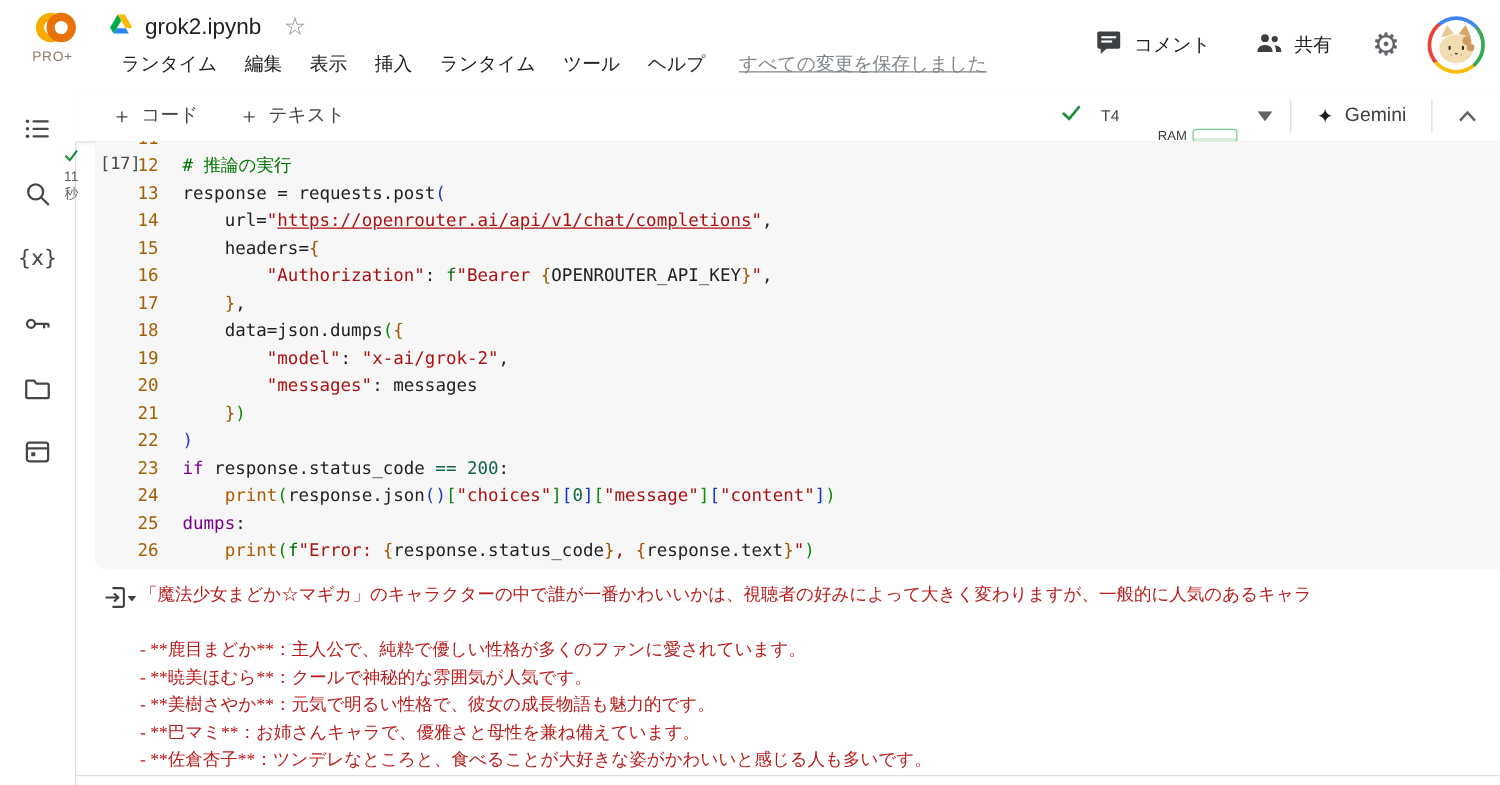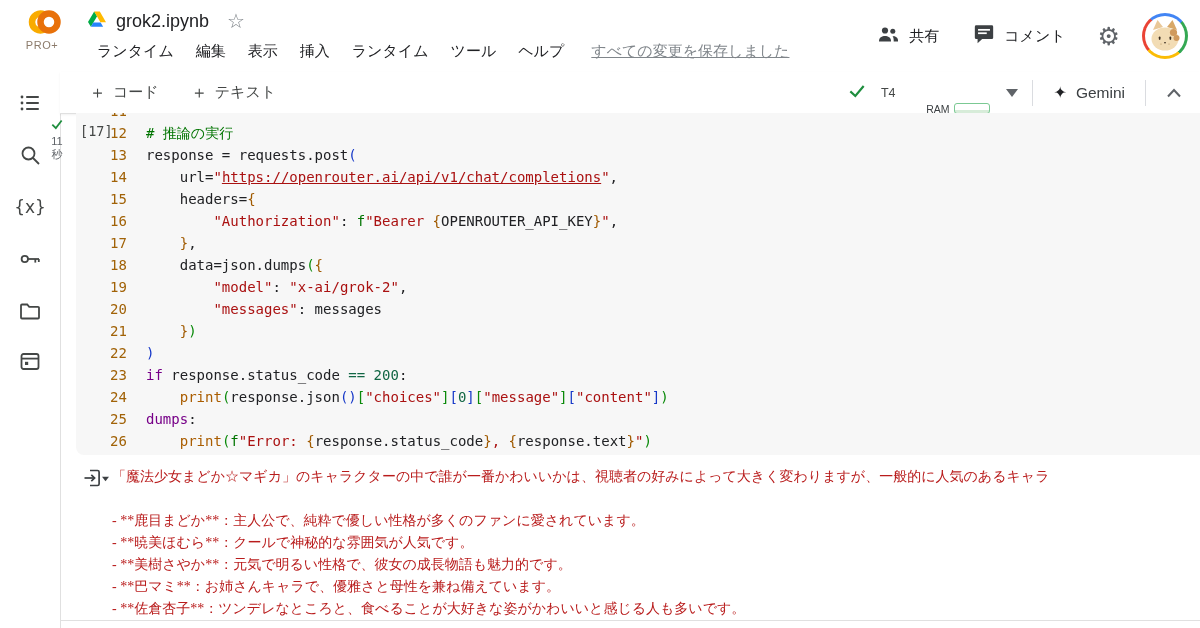--- a/index.html
+++ b/index.html
@@ -99,38 +99,38 @@
     </div>
 
     <div class="menu-row">
       <span><span class="menu-item">ランタイム</span><span class="menu-item">編集</span><span class="menu-item">表示</span><span class="menu-item">挿入</span><span class="menu-item">ランタイム</span><span class="menu-item">ツール</span><span class="menu-item">ヘルプ</span></span>
       <span class="saved">すべての変更を保存しました</span>
     </div>
 
     <div class="header-right">
       <div class="hbtn">
         <span>
+          <svg width="22" height="22" viewBox="0 0 24 24" fill="#3c4043">
+            <path d="M2 4 a1.5 1.5 0 0 1 1.5 -1.5 h17 A1.5 1.5 0 0 1 22 4 v12 a1.5 1.5 0 0 1 -1.5 1.5 H10 l-5 4.5 V17.5 H3.5 A1.5 1.5 0 0 1 2 16 z"></path>
+            <rect x="5.5" y="6.5" width="13" height="1.9" fill="#fff"></rect>
+            <rect x="5.5" y="10.2" width="9.5" height="1.9" fill="#fff"></rect>
+          </svg>
+        </span>
+        <span class="hbtn-label">コメント</span>
+      </div>
+      <div class="hbtn">
+        <span>
           <svg width="24" height="24" viewBox="0 0 24 24" fill="#3c4043">
             <circle cx="9" cy="8.5" r="3.1"></circle>
             <path d="M3 18.8 c0-3.2 3-4.8 6-4.8 s6 1.6 6 4.8 v0.7 H3 z"></path>
             <circle cx="16.8" cy="9.2" r="2.5"></circle>
             <path d="M16.6 14.1 c2.9 0.2 5.4 1.6 5.4 4.1 v1.3 h-4.3 v-1 c0-1.8-0.4-3.3-1.1-4.4 z"></path>
           </svg>
         </span>
         <span class="hbtn-label">共有</span>
-      </div>
-      <div class="hbtn">
-        <span>
-          <svg width="22" height="22" viewBox="0 0 24 24" fill="#3c4043">
-            <path d="M2 4 a1.5 1.5 0 0 1 1.5 -1.5 h17 A1.5 1.5 0 0 1 22 4 v12 a1.5 1.5 0 0 1 -1.5 1.5 H10 l-5 4.5 V17.5 H3.5 A1.5 1.5 0 0 1 2 16 z"></path>
-            <rect x="5.5" y="6.5" width="13" height="1.9" fill="#fff"></rect>
-            <rect x="5.5" y="10.2" width="9.5" height="1.9" fill="#fff"></rect>
-          </svg>
-        </span>
-        <span class="hbtn-label">コメント</span>
       </div>
       <div class="gear">⚙</div>
       <div class="avatar">
         <div class="avatar-inner">
           <svg width="40" height="40" viewBox="0 0 40 40">
             <polygon points="8,14 12.5,4 18,11" fill="#e9c898"></polygon>
             <polygon points="22,11 27.5,4 32,14" fill="#d8a868"></polygon>
             <ellipse cx="20" cy="23" rx="13.5" ry="11.5" fill="#f2dcb4"></ellipse>
             <circle cx="28.5" cy="16.5" r="3.6" fill="#d09a5d"></circle>
             <circle cx="31.5" cy="22" r="3" fill="#d09a5d"></circle>

